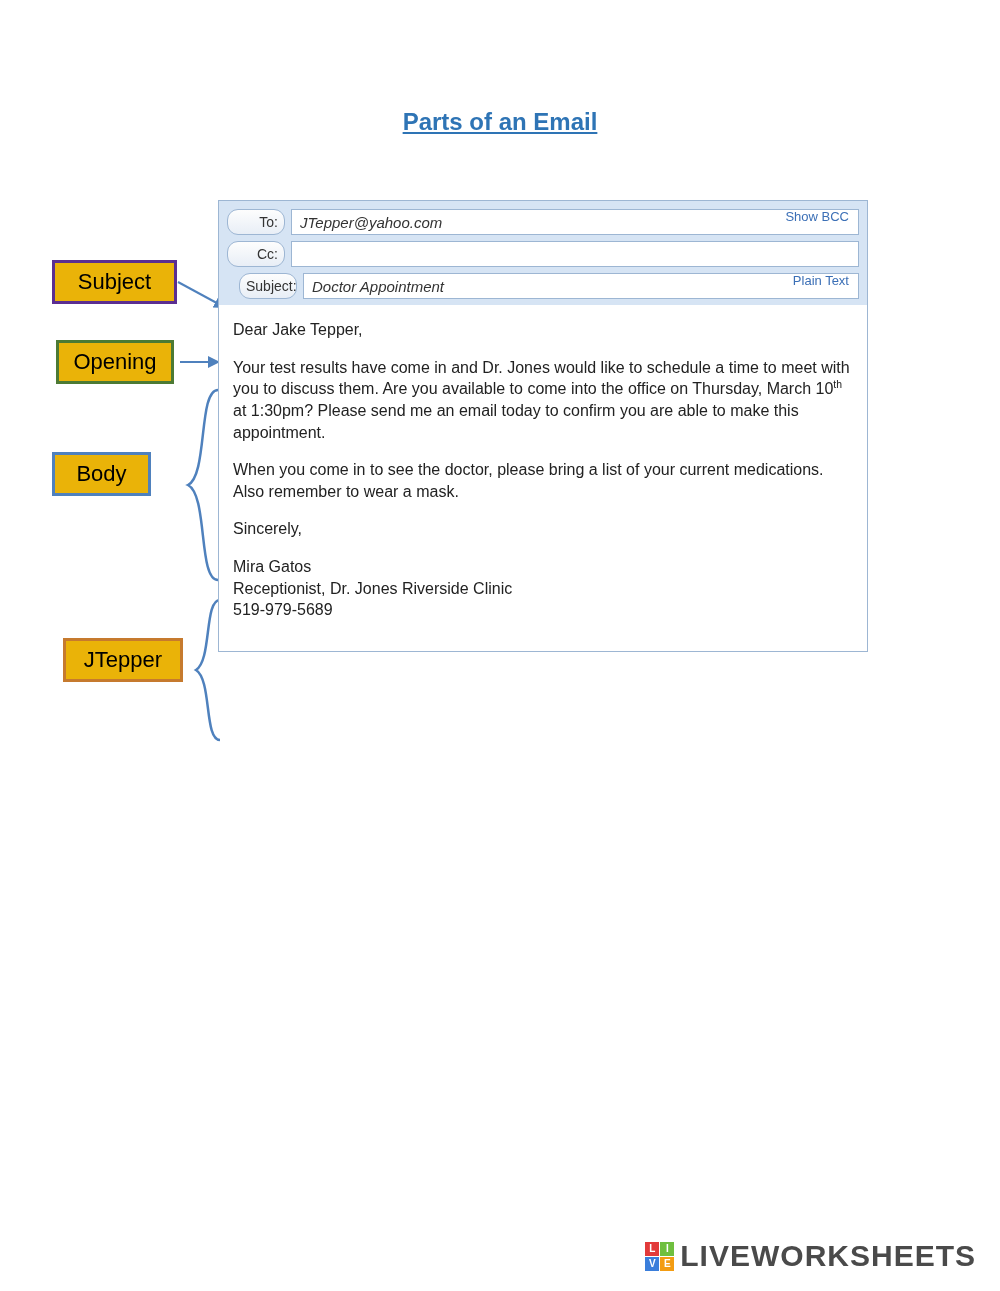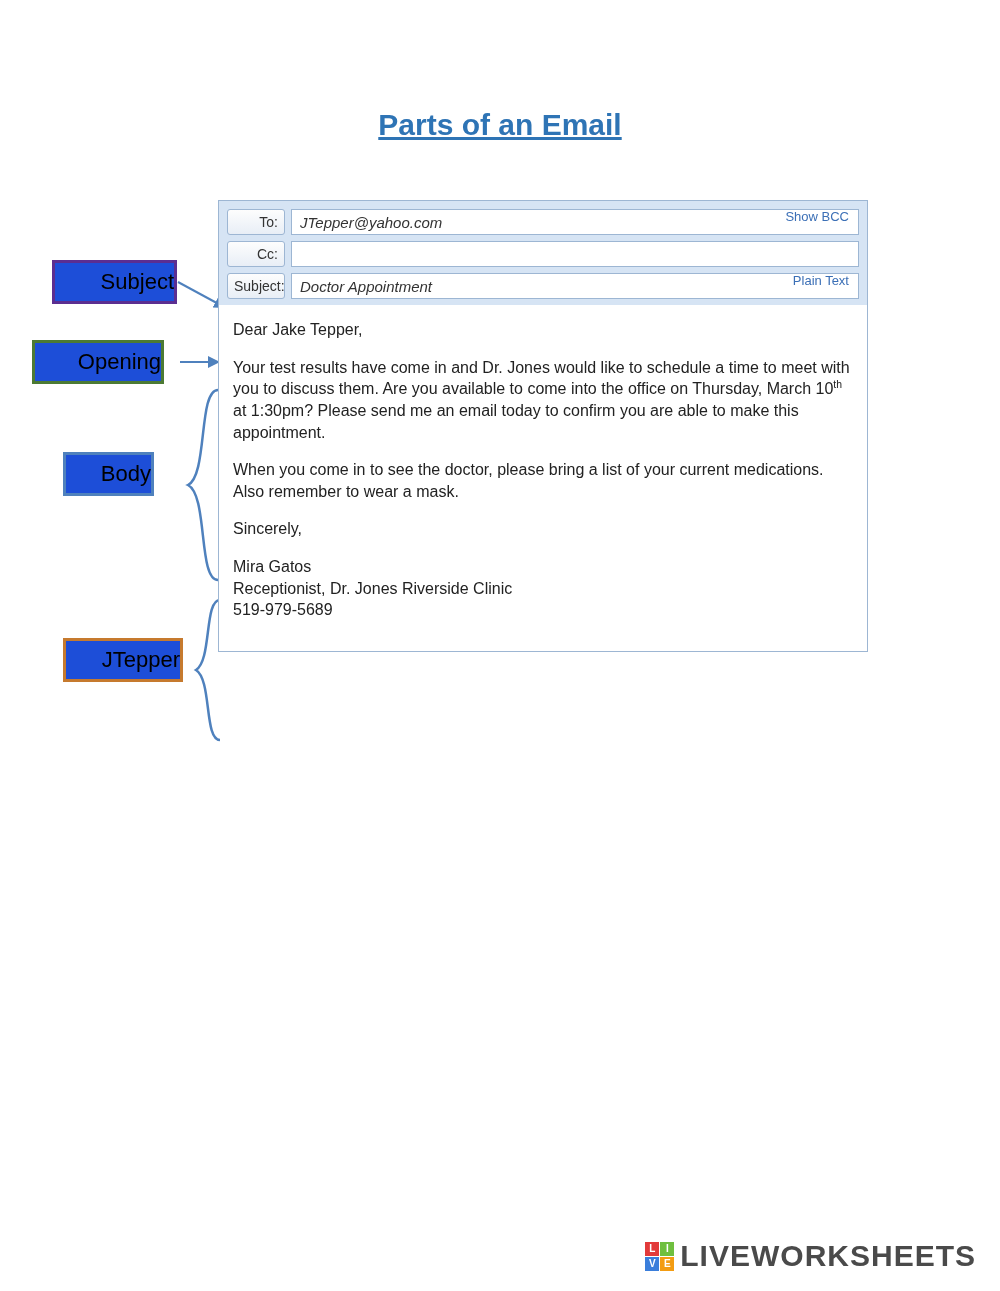--- a/index.html
+++ b/index.html
@@ -3,38 +3,38 @@
 <meta charset="utf-8">
 <style>
   * { box-sizing: border-box; margin: 0; padding: 0; }
   html, body { width: 1000px; height: 1291px; background: #fff; font-family: Arial, Helvetica, sans-serif; }
   .page { position: relative; width: 1000px; height: 1291px; }
 
   .title {
     position: absolute;
     top: 108px; left: 0; width: 1000px;
     text-align: center;
-    font-size: 30px;
+    font-size: 24px;
     font-weight: bold;
     color: #2e74b5;
     text-decoration: underline;
   }
 
   
   .lbl {
     position: absolute;
-    background: #1d4ed8;
+    background: #eab308;
     font-size: 22px;
     color: #000;
-    padding: 6px 0;
-    text-align: right;
+    padding: 6px 14px;
+    text-align: center;
   }
   .lbl.subject { left: 52px;  top: 260px; border: 3px solid #5b2e91; width: 125px; }
-  .lbl.opening { left: 32px;  top: 340px; border: 3px solid #4c7a34; width: 132px; }
-  .lbl.body    { left: 63px;  top: 452px; border: 3px solid #4f81bd; width: 91px; }
+  .lbl.opening { left: 56px;  top: 340px; border: 3px solid #4c7a34; width: 118px; }
+  .lbl.body    { left: 52px;  top: 452px; border: 3px solid #4f81bd; width: 99px; }
   .lbl.closing { left: 63px;  top: 638px; border: 3px solid #c67a2e; width: 120px; }
 
   
   svg.connector { position: absolute; overflow: visible; }
 
   
   .email {
     position: absolute;
     left: 218px; top: 200px;
     width: 650px;
@@ -43,29 +43,29 @@
   .email-header {
     background: #d6e4f4;
     padding: 8px 8px 6px 8px;
   }
   .hdr-row {
     display: flex;
     align-items: center;
     margin-bottom: 6px;
     position: relative;
   }
-  .hdr-row:last-child { margin-bottom: 0; }
+  .hdr-row:last-child { margin-bottom: 0; margin-left: 12px; }
   .hdr-btn {
     width: 58px;
     padding: 4px 6px;
     font-size: 14px;
     color: #333;
     background: linear-gradient(#fdfdfd, #e8eef6);
     border: 1px solid #9db6d3;
-    border-radius: 3px;
+    border-radius: 11px;
     text-align: right;
     margin-right: 6px;
   }
   .hdr-input {
     flex: 1;
     font-size: 15px;
     color: #333;
     background: #fff;
     border: 1px solid #9db6d3;
     padding: 4px 8px;

